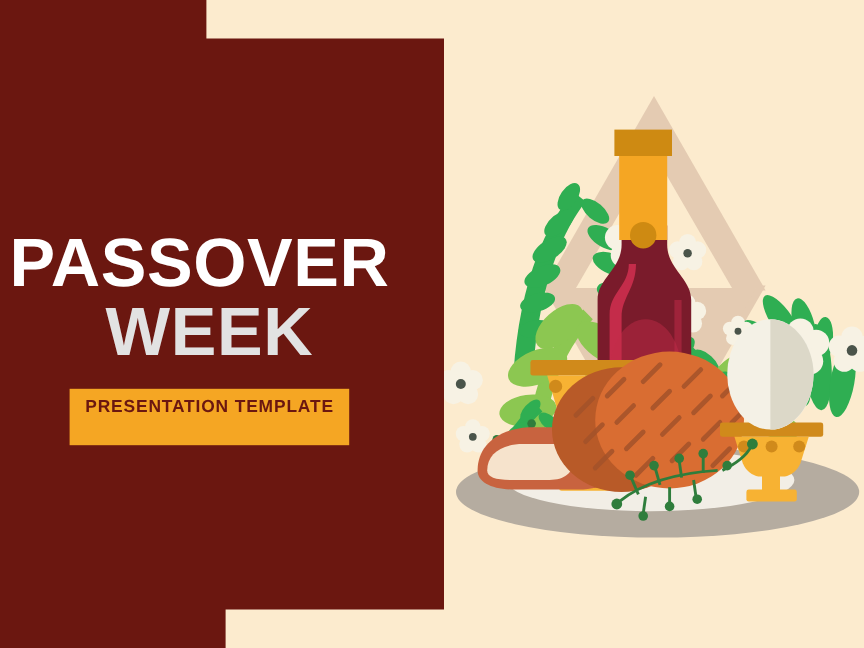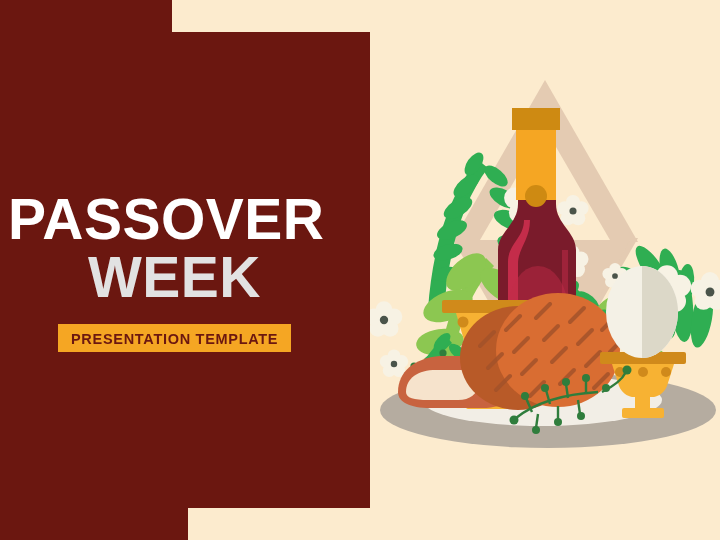--- a/index.html
+++ b/index.html
@@ -58,21 +58,21 @@
   }
   #badge{
     display:inline-block;
     margin-top:18px;
     margin-left:58px;
     background:#F5A623;
     color:#6B1710;
     font-size:14.5px;
     font-weight:bold;
     letter-spacing:0.7px;
-    padding:7px 13px 5px 13px;
+    padding:7px 13px 24px 13px;
   }
 
   
   #illustration{
     position:absolute;
     left:370px; top:0;
     width:350px; height:540px;
   }
   #illustration svg{ display:block; width:350px; height:540px; }
 </style>

